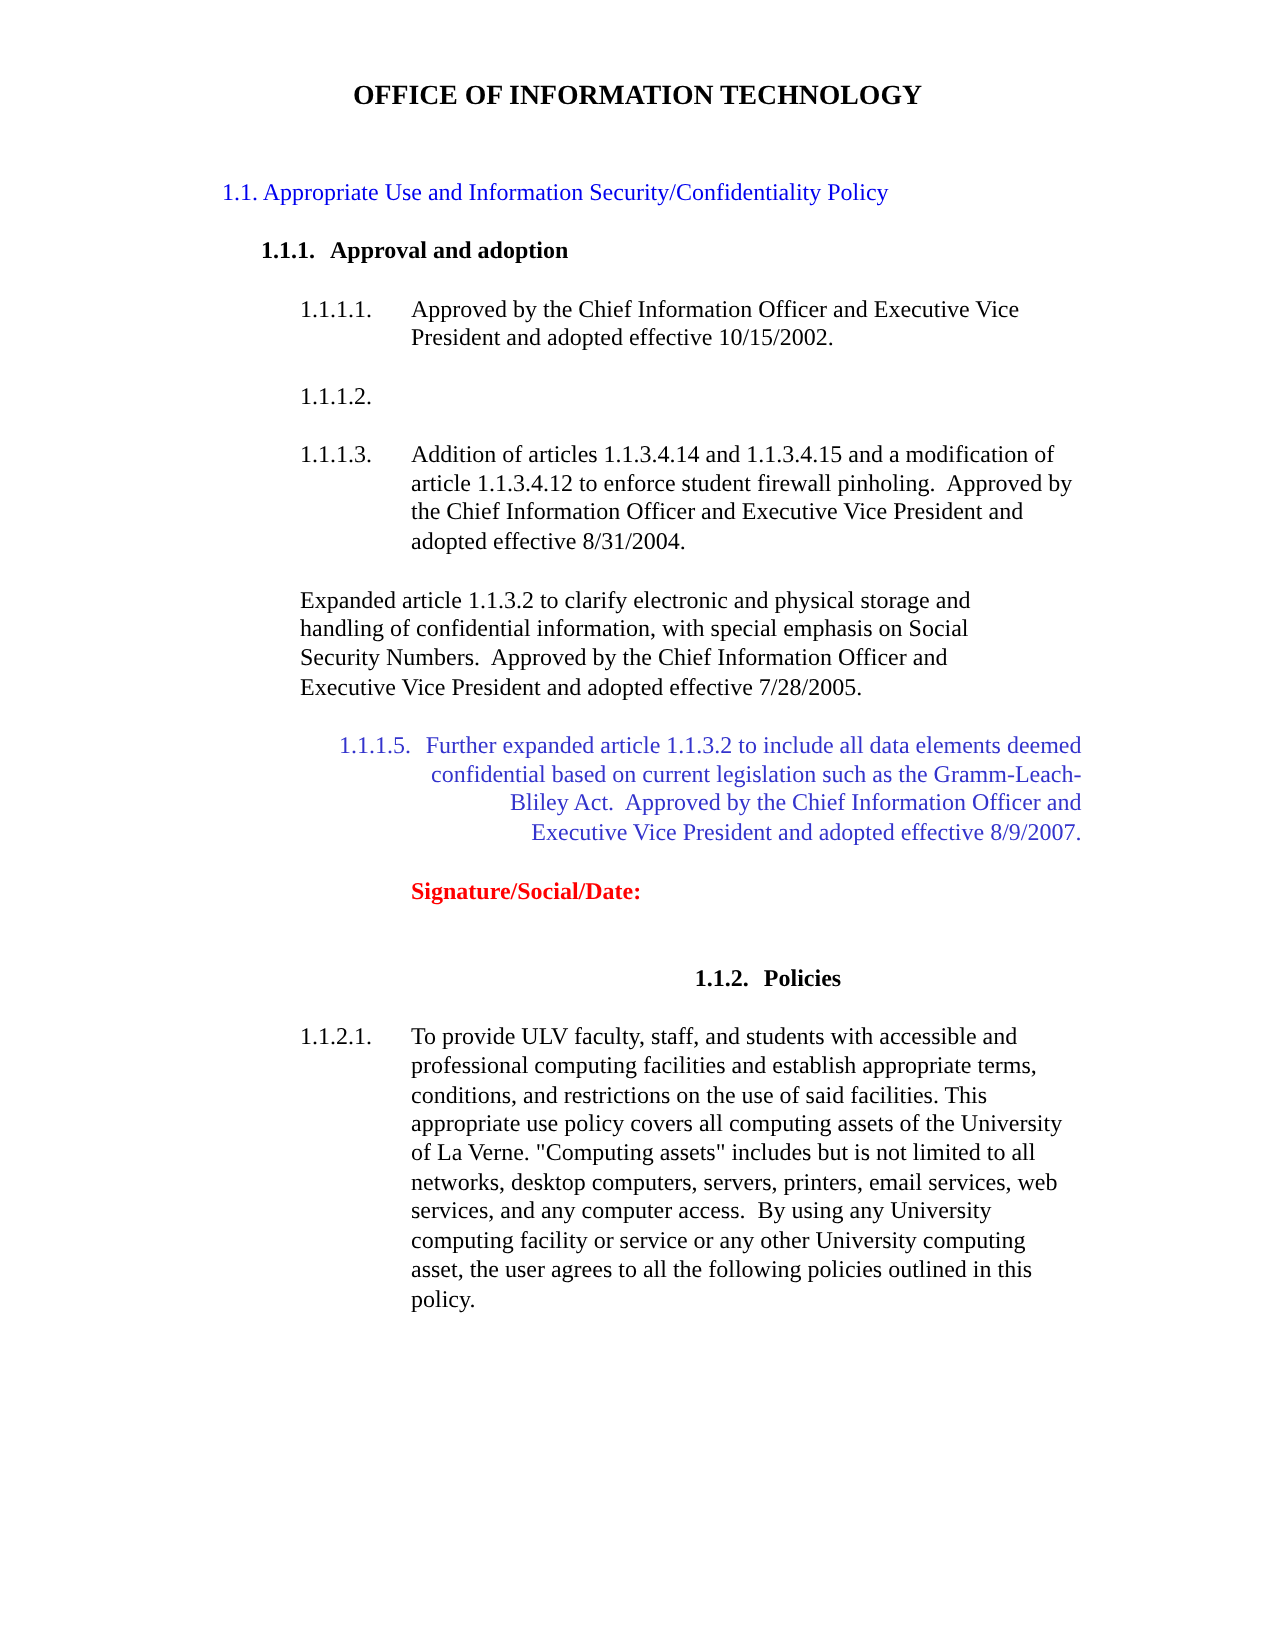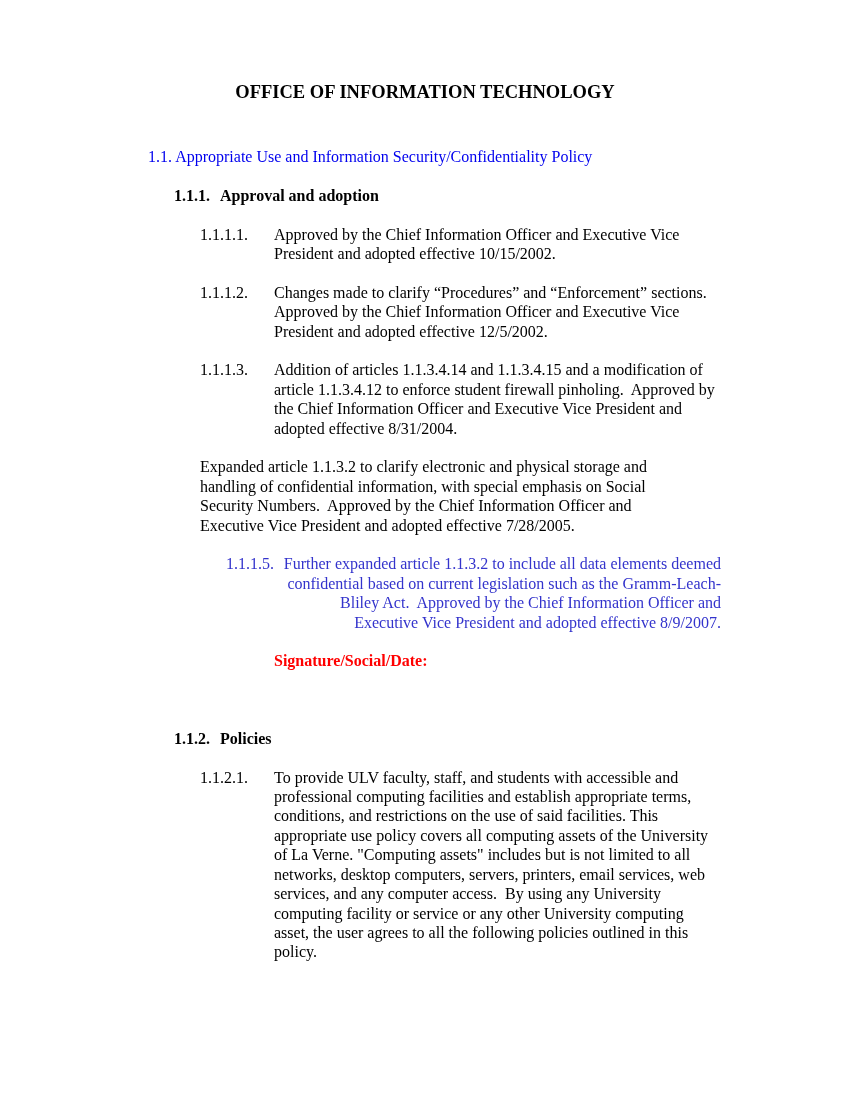--- a/index.html
+++ b/index.html
@@ -12,40 +12,40 @@
   .page {
     position: relative;
     width: 850px;
     height: 1100px;
     background: #ffffff;
     overflow: hidden;
     font-family: "Liberation Serif", "DejaVu Serif", serif;
     font-size: 16px;
     line-height: 19.4px;
     color: #000000;
-    padding-top: 81px;
+    padding-top: 53px;
   }
   .doc-title {
     text-align: center;
     font-weight: bold;
     font-size: 18.5px;
     line-height: 23px;
   }
   .policy-heading {
     margin: 43px 0 12px 148px;
     font-weight: normal;
     color: var(--policy-heading-blue);
   }
   .subsection-heading {
     display: flex;
     margin: 19.4px 0 0 174px;
     font-weight: bold;
   }
   .subsection-heading .num { width: 46px; flex: none; }
-  .subsection-heading.gap-large { margin-top: 58px; }
+  .subsection-heading.gap-large { margin-top: 39px; justify-content: center; }
   .item {
     display: flex;
     margin: 19.4px 0 0 200px;
   }
   .item .num { width: 74px; flex: none; }
   .item .text { width: 447px; white-space: pre-wrap; }
   .item.blue { color: var(--amendment-blue); text-align: right; }
   .signature-label {
     margin: 19.4px 0 0 274px;
     font-weight: bold;
@@ -71,21 +71,20 @@
     <span class="title">Approval and adoption</span>
   </div>
 
   <div class="item">
     <span class="num">1.1.1.1.</span>
     <span class="text">Approved by the Chief Information Officer and Executive Vice President and adopted effective 10/15/2002.</span>
   </div>
 
   <div class="item">
     <span class="num">1.1.1.2.</span>
-    <span class="text">Changes made to clarify “Procedures” and “Enforcement” sections.  Approved by the Chief Information Officer and Executive Vice President and adopted effective 12/5/2002.</span>
   </div>
 
   <div class="item">
     <span class="num">1.1.1.3.</span>
     <span class="text">Addition of articles 1.1.3.4.14 and 1.1.3.4.15 and a modification of article 1.1.3.4.12 to enforce student firewall pinholing.  Approved by the Chief Information Officer and Executive Vice President and adopted effective 8/31/2004.</span>
   </div>
 
   <div class="item">
     <span class="text">Expanded article 1.1.3.2 to clarify electronic and physical storage and handling of confidential information, with special emphasis on Social Security Numbers.  Approved by the Chief Information Officer and Executive Vice President and adopted effective 7/28/2005.</span>
   </div>

